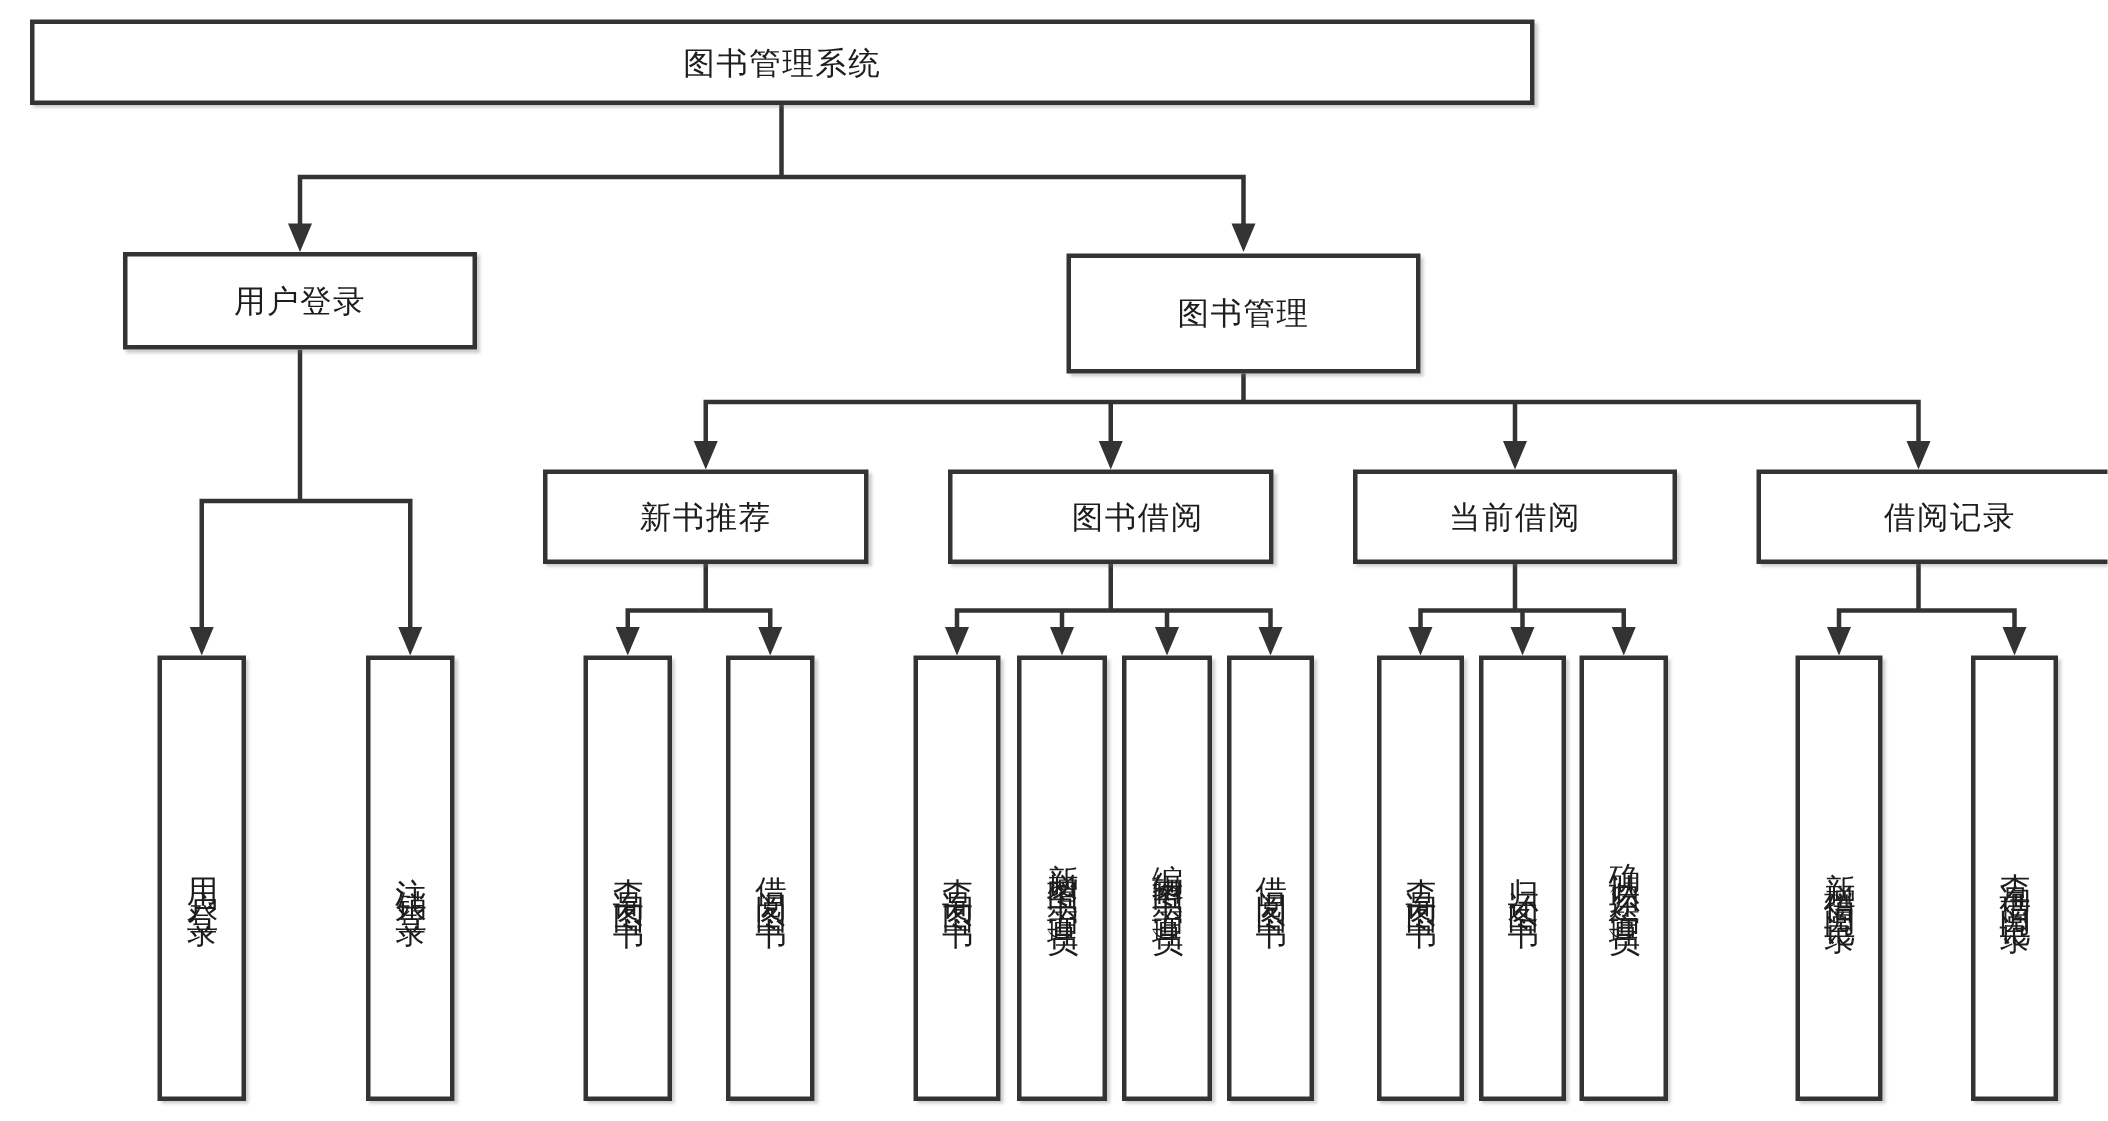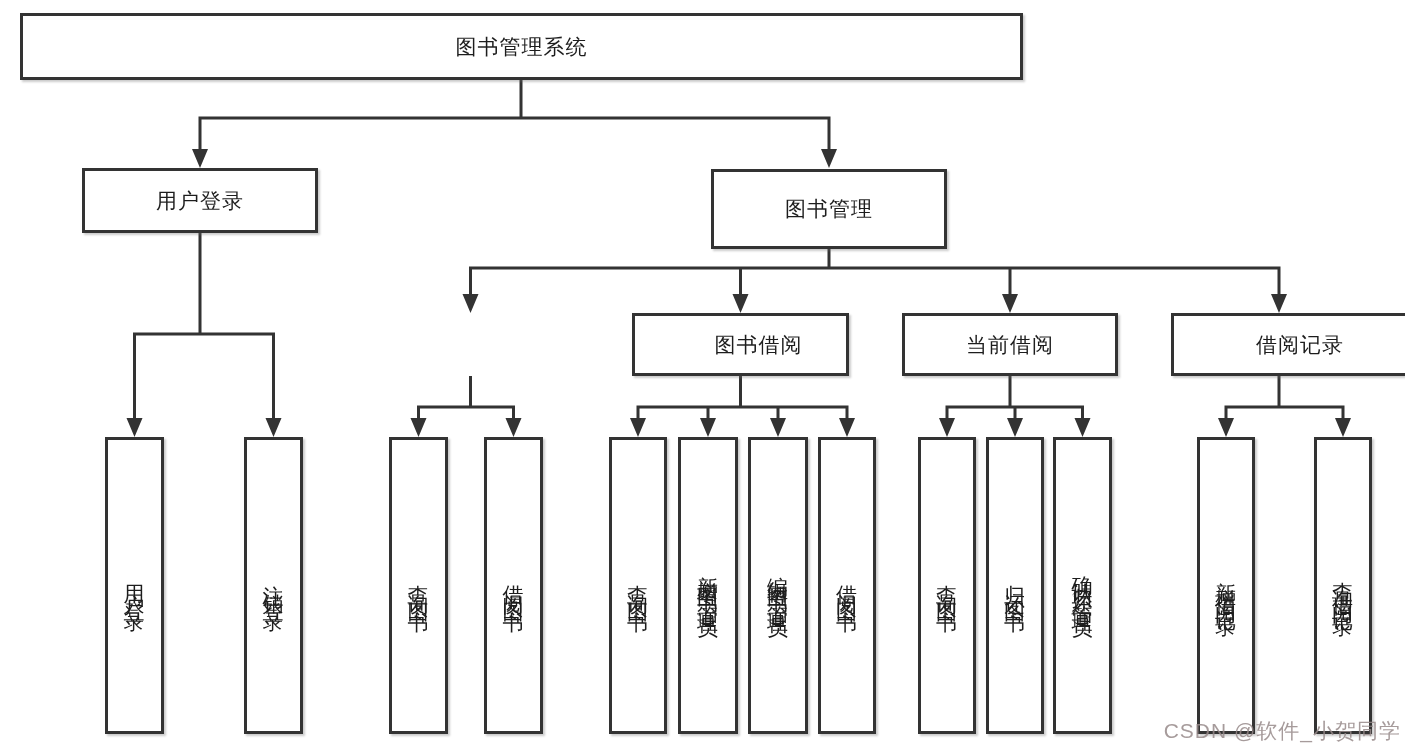--- a/index.html
+++ b/index.html
@@ -37,21 +37,21 @@
   .vbox {
     top: 437px;
     height: 297px;
     writing-mode: vertical-rl;
     text-orientation: mixed;
     font-size: 21px;
     letter-spacing: 9px;
     line-height: 1.0;
   }
   
-  .n-root  { left: 20px;  top: 13px;  width: 1003px; height: 67px; }
+  .n-root  { left: 20px;  top: 13px;  width: 1003px; height: 57px; }
   .n-l2a   { left: 82px;  top: 168px; width: 236px;  height: 65px; }
   .n-l2b   { left: 711px; top: 169px; width: 236px;  height: 80px; }
   .n-l3a   { left: 362px; top: 313px; width: 217px;  height: 63px; }
   .n-l3b   { left: 632px; top: 313px; width: 217px;  height: 63px; padding-left: 36px; }
   .n-l3c   { left: 902px; top: 313px; width: 216px;  height: 63px; }
   .n-l3d   { left: 1171px;top: 313px; width: 258px;  height: 63px; }
   
   .n-v0  { left: 105px;  width: 59px; }
   .n-v1  { left: 244px;  width: 59px; }
   .n-v2  { left: 389px;  width: 59px; }
@@ -122,33 +122,33 @@
              M1074.5 418 L1090.5 418 L1082.5 437 Z
              M1218 418 L1234 418 L1226 437 Z
              M1335 418 L1351 418 L1343 437 Z"></path>
   </svg>
 
   <div class="node hbox n-root">图书管理系统</div>
 
   <div class="node hbox n-l2a">用户登录</div>
   <div class="node hbox n-l2b">图书管理</div>
 
+  <div class="node hbox n-l3a">新书推荐</div>
   <div class="node hbox n-l3b">图书借阅</div>
   <div class="node hbox n-l3c">当前借阅</div>
   <div class="node hbox n-l3d">借阅记录</div>
 
   <div class="node vbox n-v0">用户登录</div>
   <div class="node vbox n-v1">注销登录</div>
   <div class="node vbox n-v2">查询图书</div>
   <div class="node vbox n-v3">借阅图书</div>
   <div class="node vbox n-v4">查询图书</div>
   <div class="node vbox n-v5">新增图书（管理员）</div>
   <div class="node vbox n-v6">编辑图书（管理员）</div>
   <div class="node vbox n-v7">借阅图书</div>
   <div class="node vbox n-v8">查询图书</div>
   <div class="node vbox n-v9">归还图书</div>
   <div class="node vbox n-v10">确认归还（管理员）</div>
   <div class="node vbox n-v11">新增借阅记录</div>
   <div class="node vbox n-v12">查询借阅记录</div>
 
-  <div id="watermark">CSDN @软件_小贺同学</div>
 
 </div>
 
 </body></html>

